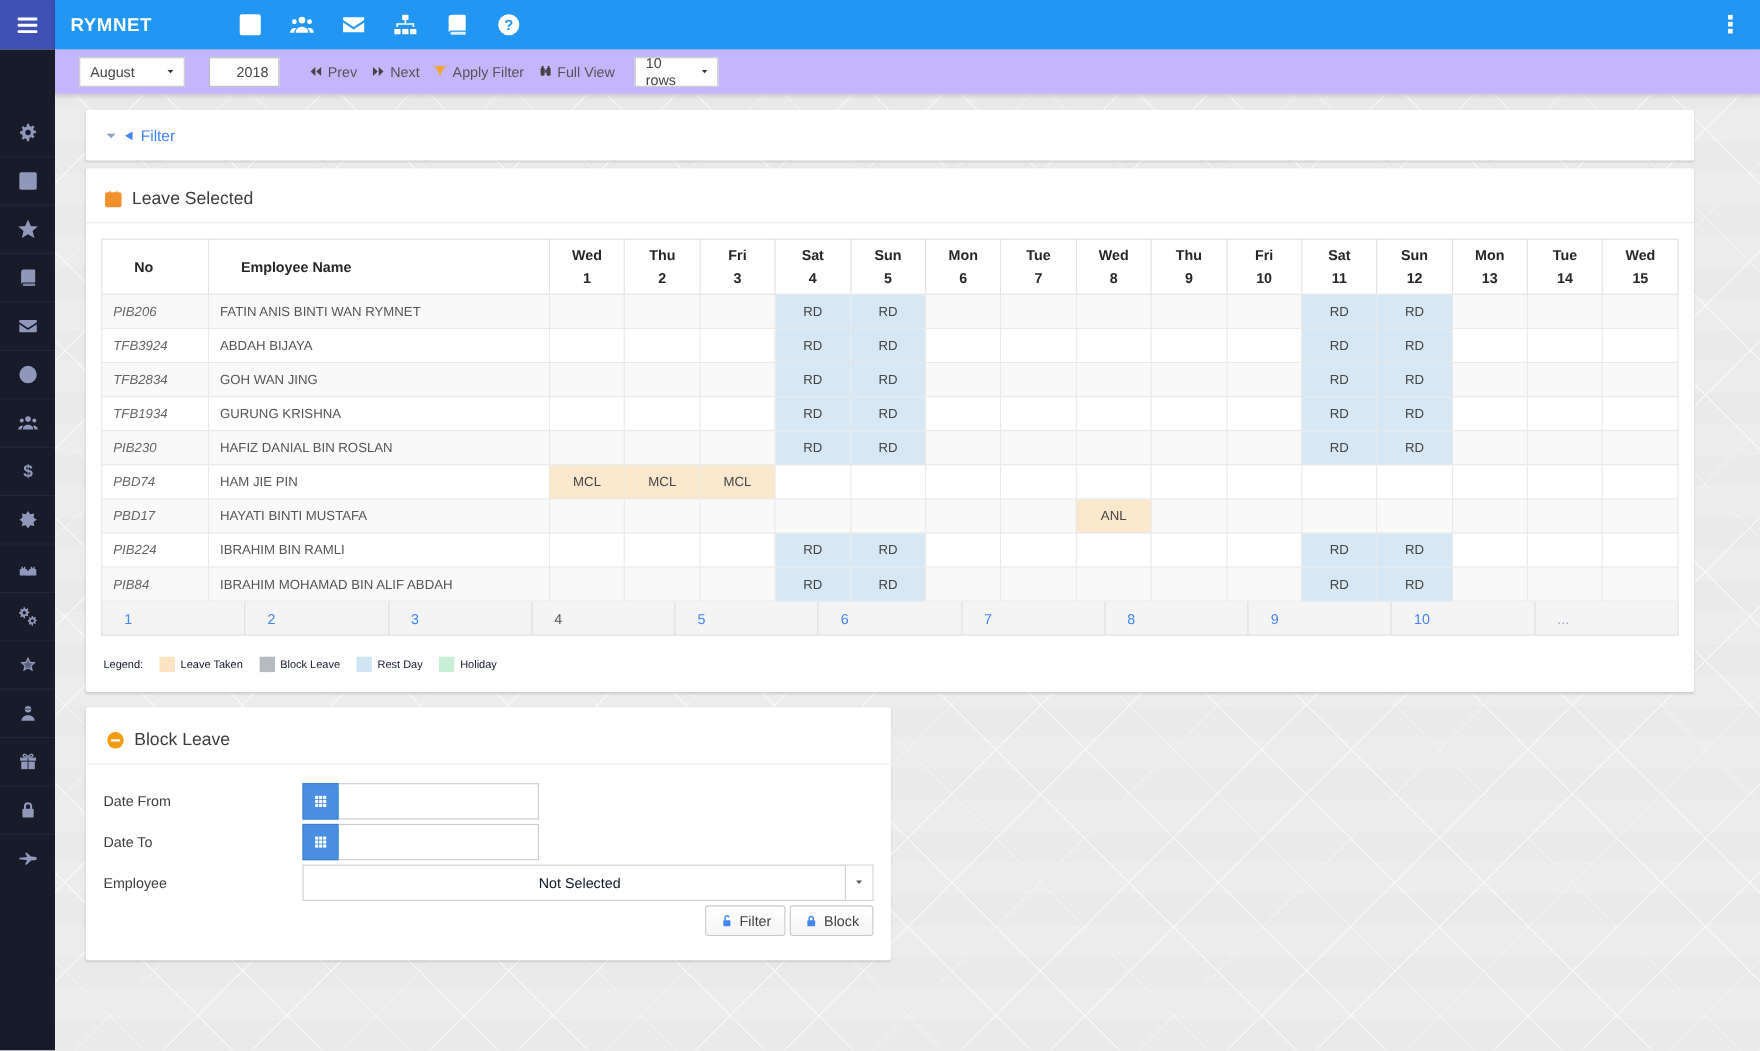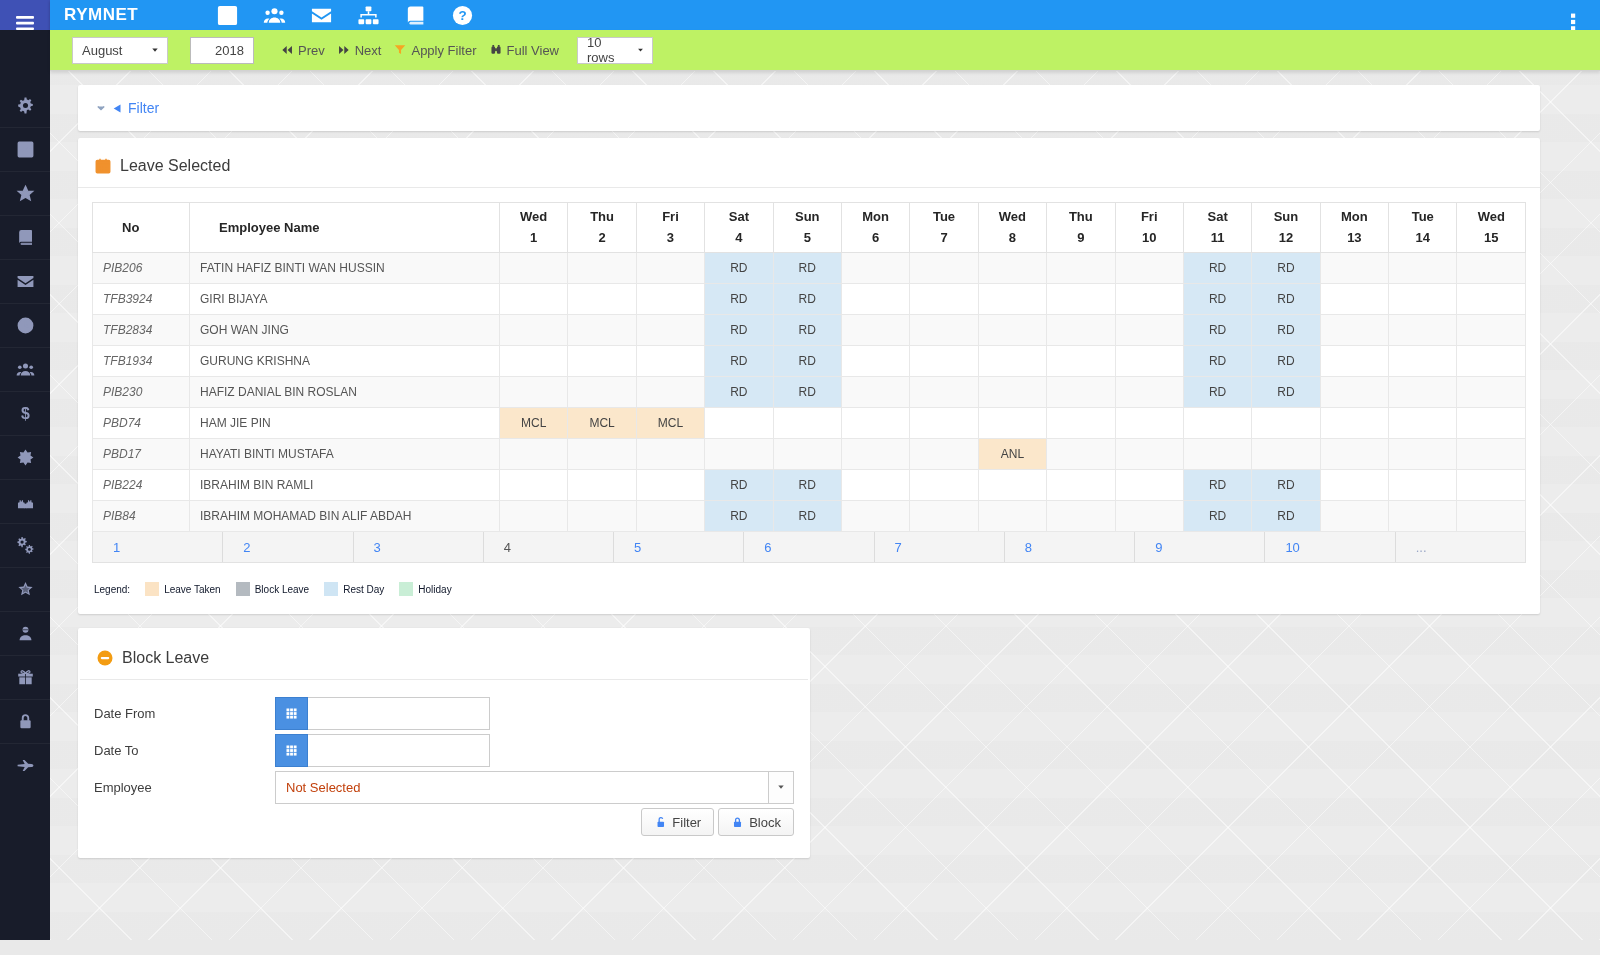--- a/index.html
+++ b/index.html
@@ -1,38 +1,38 @@
 <!DOCTYPE html>
 <html><head>
 <meta charset="utf-8">
 <style>
   * { margin:0; padding:0; box-sizing:border-box; }
   html,body { width:1600px; height:955px; overflow:hidden; }
   body { font-family:"Liberation Sans", sans-serif; background:#e9e9e9; color:#444; }
 
   
-  .topbar { display:flex; height:30px; width:100%; }
+  .topbar { display:flex; height:45px; width:100%; }
   .menu-box { width:50px; height:45px; background:#3f51b5; display:flex; align-items:center; justify-content:center; cursor:pointer; }
   .bluebar { flex:1; background:#2196f3; display:flex; align-items:center; color:#fff; position:relative; box-shadow:0 1px 3px rgba(0,0,0,.25); }
   .brand { font-size:17px; font-weight:bold; letter-spacing:.5px; margin-left:14px; }
   .tb-icons { display:flex; align-items:center; gap:24px; margin-left:78px; }
   .tb-icon { width:23px; height:23px; color:#fff; cursor:pointer; }
   .kebab { position:absolute; right:16px; top:11px; width:22px; height:22px; color:#fff; cursor:pointer; }
 
   
   .shell { display:flex; height:910px; }
   .sidebar { width:50px; background:#181c2a; padding-top:53px; flex-shrink:0; }
   .side-item { height:44px; display:flex; align-items:center; justify-content:center; color:#9098ba; cursor:pointer; border-top:1px solid rgba(255,255,255,.05); }
   .side-item:first-child { border-top:none; }
   .side-item .icon { width:19px; height:19px; }
 
   .main { flex:1; display:flex; flex-direction:column; min-width:0; }
 
   
-  .toolbar { height:41px; background:#bef264; border-bottom:1px solid #d2d2d2; box-shadow:0 2px 3px rgba(0,0,0,.10); display:flex; align-items:center; padding-left:22px; gap:12px; position:relative; z-index:2; font-size:13px; color:#555; }
+  .toolbar { height:41px; background:#c4b5fd; border-bottom:1px solid #d2d2d2; box-shadow:0 2px 3px rgba(0,0,0,.10); display:flex; align-items:center; padding-left:22px; gap:12px; position:relative; z-index:2; font-size:13px; color:#555; }
   .select-box { background:#fff; border:1px solid #c9c9c9; height:27px; display:flex; align-items:center; justify-content:space-between; padding:0 7px 0 9px; cursor:pointer; color:#444; }
   .select-box .caret { width:10px; height:10px; color:#333; margin-left:8px; }
   .sel-month { width:96px; }
   .sel-rows  { width:76px; margin-left:6px; }
   .year-input { width:64px; height:27px; border:1px solid #bbb; background:#fff; text-align:right; padding-right:9px; font:13px "Liberation Sans",sans-serif; color:#444; margin-left:10px; }
   .tool-btn { display:flex; align-items:center; gap:4px; cursor:pointer; color:#555; }
   .tool-btn .icon { width:14px; height:14px; color:#444; }
   .tool-btn.first { margin-left:14px; }
   .icon-funnel { color:#f5a623 !important; }
 
@@ -79,21 +79,21 @@
 
   .block-card { width:732px; padding:14px 16px 22px; }
   .bl-row { display:flex; align-items:center; margin-bottom:3px; height:34px; margin-top:0; }
   .bl-rows { margin-top:16px; }
   .bl-label { width:181px; font-size:13px; color:#3e3e3e; }
   .date-group { display:flex; }
   .date-btn { width:33px; height:33px; background:#4a90e2; border:1px solid #3c80d0; display:flex; align-items:center; justify-content:center; cursor:pointer; }
   .date-btn .icon { width:15px; height:15px; color:#fff; }
   .date-input { width:182px; height:33px; border:1px solid #ccc; border-left:none; background:#fff; padding:0 8px; font:13px "Liberation Sans",sans-serif; color:#444; }
   .emp-select { flex:1; height:33px; border:1px solid #ccc; background:#fff; display:flex; align-items:center; cursor:pointer; }
-  .emp-value { flex:1; padding-left:10px; font-size:13px; color:#c2410c; }
+  .emp-value { flex:1; padding-left:10px; font-size:13px; color:#0f172a;text-align:center; }
   .emp-arrow { width:25px; height:31px; border-left:1px solid #ccc; display:flex; align-items:center; justify-content:center; background:#fdfdfd; }
   .emp-arrow .caret { width:10px; height:10px; color:#555; }
   .btn-row { display:flex; justify-content:flex-end; gap:4px; margin-top:4px; }
   .btn { height:28px; padding:0 12px; background:linear-gradient(#fff,#f4f4f4); border:1px solid #c9c9c9; border-radius:3px; display:flex; align-items:center; gap:5px; font-size:13px; color:#444; cursor:pointer; }
   .btn .icon { width:13px; height:13px; color:#4285f4; }
 
   .icon svg, .tb-icon svg, .kebab svg, .caret svg, .chev svg, .tri svg, .t-icon svg, .sw svg { width:100%; height:100%; display:block; fill:currentColor; }
 </style>
 </head>
 <body>
@@ -480,40 +480,40 @@
                 </th>
                 <th>
                   <span class="dow">Wed</span>
                   <span class="dow">15</span>
                 </th>
               </tr>
           </thead>
           <tbody id="leave-body">
               <tr>
                 <td class="c-no">PIB206</td>
-                <td>FATIN HAFIZ BINTI WAN HUSSIN</td>
+                <td>FATIN ANIS BINTI WAN RYMNET</td>
                 <td class="c-day"></td>
                 <td class="c-day"></td>
                 <td class="c-day"></td>
                 <td class="c-day cell-rest">RD</td>
                 <td class="c-day cell-rest">RD</td>
                 <td class="c-day"></td>
                 <td class="c-day"></td>
                 <td class="c-day"></td>
                 <td class="c-day"></td>
                 <td class="c-day"></td>
                 <td class="c-day cell-rest">RD</td>
                 <td class="c-day cell-rest">RD</td>
                 <td class="c-day"></td>
                 <td class="c-day"></td>
                 <td class="c-day"></td>
               </tr>
               <tr>
                 <td class="c-no">TFB3924</td>
-                <td>GIRI BIJAYA</td>
+                <td>ABDAH BIJAYA</td>
                 <td class="c-day"></td>
                 <td class="c-day"></td>
                 <td class="c-day"></td>
                 <td class="c-day cell-rest">RD</td>
                 <td class="c-day cell-rest">RD</td>
                 <td class="c-day"></td>
                 <td class="c-day"></td>
                 <td class="c-day"></td>
                 <td class="c-day"></td>
                 <td class="c-day"></td>

